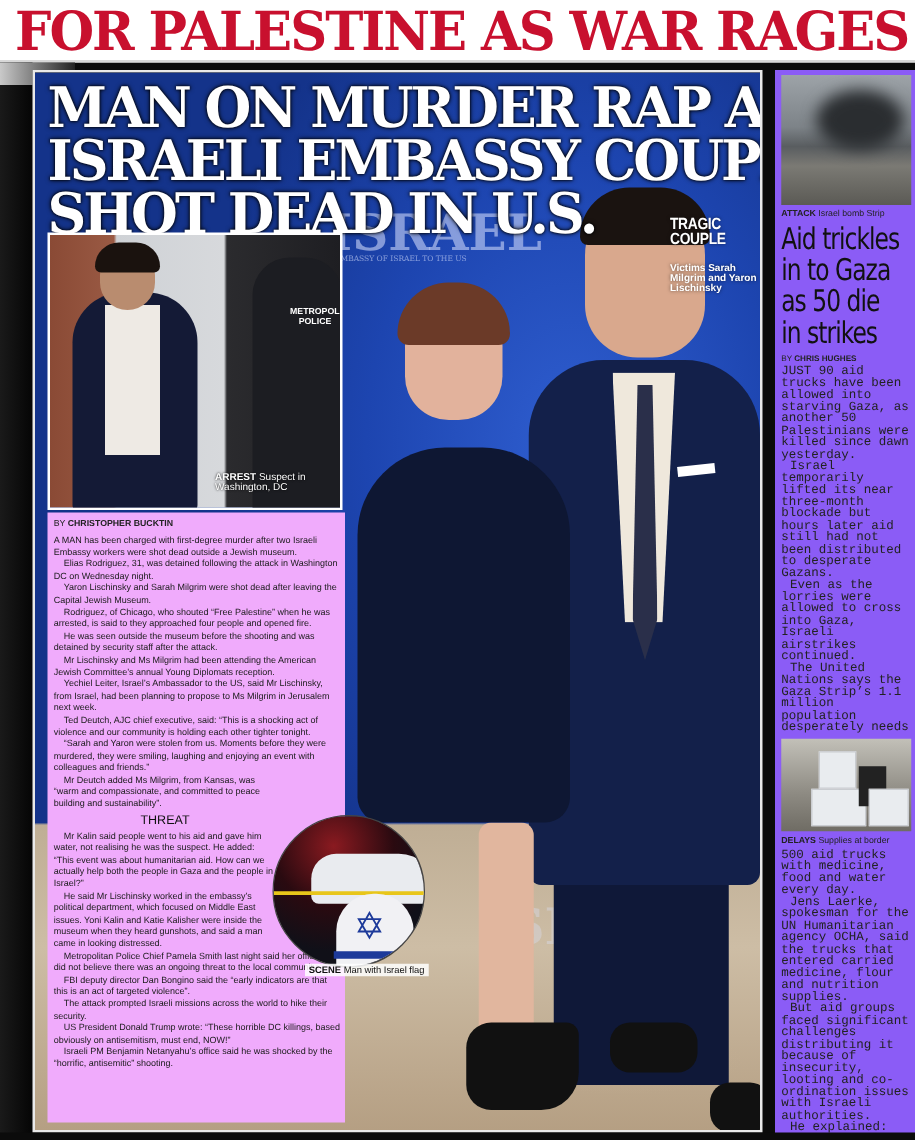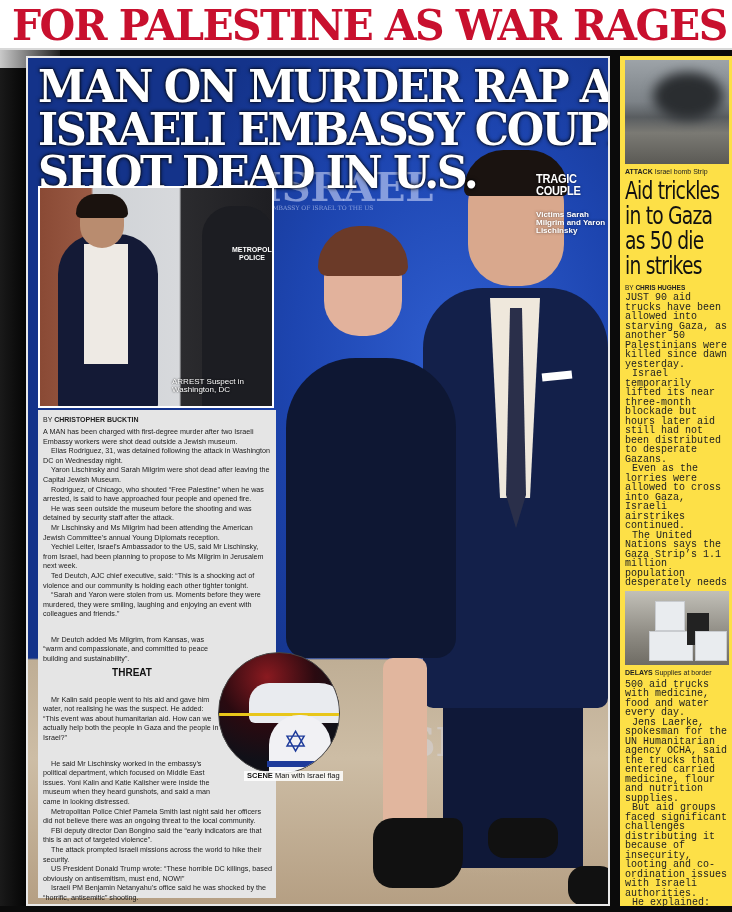--- a/index.html
+++ b/index.html
@@ -52,44 +52,44 @@
   
   .photo-arrest { position: absolute; left: 10px; top: 128px; width: 236px; height: 222px; border: 2px solid #fff;
     background: linear-gradient(90deg,#8a4a35 0,#9a5a44 22%,#cfd2d6 23%,#d7d9dc 60%,#2b2b2e 61%,#1e1e22 100%); overflow: hidden; }
   .arrest-man { position: absolute; left: 18px; top: 46px; width: 100px; height: 176px; background: #141a36; border-radius: 40px 40px 6px 6px; }
   .arrest-shirt { position: absolute; left: 44px; top: 56px; width: 44px; height: 120px; background: #eeeae4; }
   .arrest-head { position: absolute; left: 40px; top: 10px; width: 44px; height: 50px; background: #b98c6f; border-radius: 22px; }
   .arrest-hair { position: absolute; left: 36px; top: 6px; width: 52px; height: 24px; background: #1a120e; border-radius: 24px 24px 6px 6px; }
   .arrest-officer { position: absolute; left: 162px; top: 18px; width: 72px; height: 204px; background: #1c1d22; border-radius: 30px 30px 0 0; }
   .police-text { position: absolute; left: 192px; top: 58px; color: #fff; font-size: 7px; font-weight: bold; line-height: 8px; text-align: center; }
   .cap-arrest { position: absolute; left: 132px; top: 190px; color: #fff; font-size: 8px; line-height: 8px; text-shadow: 0 0 2px #000; }
-  .cap-arrest b { font-weight: normal; }
-
-  
-  .article { position: absolute; left: 10px; top: 352px; width: 238px; height: 488px; background: #e5e5e5; padding: 5px 4px 0 5px; }
+  .cap-arrest b { font-weight: bold; }
+
+  
+  .article { position: absolute; left: 10px; top: 352px; width: 238px; height: 488px; background: #f0abfc; padding: 5px 4px 0 5px; }
   .byline { font-size: 7px; color: #222; line-height: 10px; margin-bottom: 2px; }
   .byline b { font-weight: bold; }
   .para { font-size: 7.2px; line-height: 9.6px; color: #1a1a1a; text-indent: 8px; }
   .para.first { text-indent: 0; }
-  .para.narrow { width: 178px; margin-top: 16px; }
-  .subhead { font-size: 10px; font-weight: bold; text-align: center; width: 178px; line-height: 13px; margin: 2px 0 1px; color: #111; }
+  .para.narrow { width: 178px; }
+  .subhead { font-size: 10px; font-weight: normal; text-align: center; width: 178px; line-height: 13px; margin: 2px 0 1px; color: #111; }
 
   
   .scene { position: absolute; left: 190px; top: 594px; width: 122px; height: 122px; border-radius: 50%; overflow: hidden;
     background: radial-gradient(circle at 40% 20%, #8a1a20, #2a0a10 40%, #101018 70%); border: 1px solid #444; }
   .scene-car { position: absolute; left: 30px; top: 30px; width: 100px; height: 40px; background: #e9ebef; border-radius: 20px 30px 6px 6px; }
   .scene-tape { position: absolute; left: 0; top: 60px; width: 122px; height: 3px; background: #e8c61a; }
   .scene-flag { position: absolute; left: 50px; top: 62px; width: 62px; height: 60px; background: #f1f1f4; border-radius: 30px 30px 4px 4px; }
   .scene-star { position: absolute; left: 64px; top: 74px; color: #1d3a9a; font-size: 30px; line-height: 30px; }
   .scene-stripe { position: absolute; left: 48px; top: 108px; width: 70px; height: 6px; background: #1d3a9a; }
   .cap-scene { position: absolute; left: 216px; top: 713px; background: rgba(255,255,255,.85); color: #111; font-size: 7.5px; line-height: 10px; padding: 0 3px; }
   .cap-scene b { font-weight: bold; }
 
   
-  .side { position: absolute; left: 620px; top: 56px; width: 112px; height: 852px; background: #fde047; padding: 4px 3px 0 5px; }
+  .side { position: absolute; left: 620px; top: 56px; width: 112px; height: 852px; background: #8b5cf6; padding: 4px 3px 0 5px; }
   .side-photo1 { width: 104px; height: 104px; background: linear-gradient(180deg,#9da3a8 0,#7d8388 40%,#595d60 55%,#7b7a74 70%,#5b5a55 100%); position: relative; overflow: hidden; }
   .smoke { position: absolute; left: 28px; top: 12px; width: 70px; height: 48px; background: #2a2d30; border-radius: 50%; filter: blur(6px); }
   .side-cap { font-size: 7px; line-height: 9px; color: #222; margin: 3px 0 3px; }
   .side-cap b { font-weight: bold; }
   .side-head { font-family: "DejaVu Sans", sans-serif; font-size: 24px; line-height: 25px; letter-spacing: -1px; color: #111; transform: scaleX(0.78); transform-origin: left; width: 134px; white-space: nowrap; }
   .side-byline { font-size: 6.5px; margin: 5px 0 2px; color: #222; }
   .side-byline b { font-weight: bold; }
   .side-para { font-size: 10px; line-height: 9.5px; color: #222; text-indent: 7px; font-family: Liberation Mono, monospace; }
   .side-para.first { text-indent: 0; }
   .side-photo2 { width: 104px; height: 74px; margin: 3px 0 2px; background: linear-gradient(180deg,#c2c0b8,#8d8a82 60%,#6f6c64); position: relative; overflow: hidden; }
@@ -154,21 +154,21 @@
   </div>
 
   <div class="article">
     <div class="byline">
       <span>BY</span>
       <b>CHRISTOPHER BUCKTIN</b>
     </div>
     <p class="para first">A MAN has been charged with first-degree murder after two Israeli Embassy workers were shot dead outside a Jewish museum.</p>
     <p class="para">Elias Rodriguez, 31, was detained following the attack in Washington DC on Wednesday night.</p>
     <p class="para">Yaron Lischinsky and Sarah Milgrim were shot dead after leaving the Capital Jewish Museum.</p>
-    <p class="para">Rodriguez, of Chicago, who shouted “Free Palestine” when he was arrested, is said to have approached four people and opened fire.</p>
+    <p class="para">Rodriguez, of Chicago, who shouted “Free Palestine” when he was arrested, is said to they approached four people and opened fire.</p>
     <p class="para">He was seen outside the museum before the shooting and was detained by security staff after the attack.</p>
     <p class="para">Mr Lischinsky and Ms Milgrim had been attending the American Jewish Committee’s annual Young Diplomats reception.</p>
     <p class="para">Yechiel Leiter, Israel’s Ambassador to the US, said Mr Lischinsky, from Israel, had been planning to propose to Ms Milgrim in Jerusalem next week.</p>
     <p class="para">Ted Deutch, AJC chief executive, said: “This is a shocking act of violence and our community is holding each other tighter tonight.</p>
     <p class="para">“Sarah and Yaron were stolen from us. Moments before they were murdered, they were smiling, laughing and enjoying an event with colleagues and friends.”</p>
     <p class="para narrow">Mr Deutch added Ms Milgrim, from Kansas, was “warm and compassionate, and committed to peace building and sustainability”.</p>
     <div class="subhead">THREAT</div>
     <p class="para narrow">Mr Kalin said people went to his aid and gave him water, not realising he was the suspect. He added: “This event was about humanitarian aid. How can we actually help both the people in Gaza and the people in Israel?”</p>
     <p class="para narrow">He said Mr Lischinsky worked in the embassy’s political department, which focused on Middle East issues. Yoni Kalin and Katie Kalisher were inside the museum when they heard gunshots, and said a man came in looking distressed.</p>
     <p class="para">Metropolitan Police Chief Pamela Smith last night said her officers did not believe there was an ongoing threat to the local community.</p>

